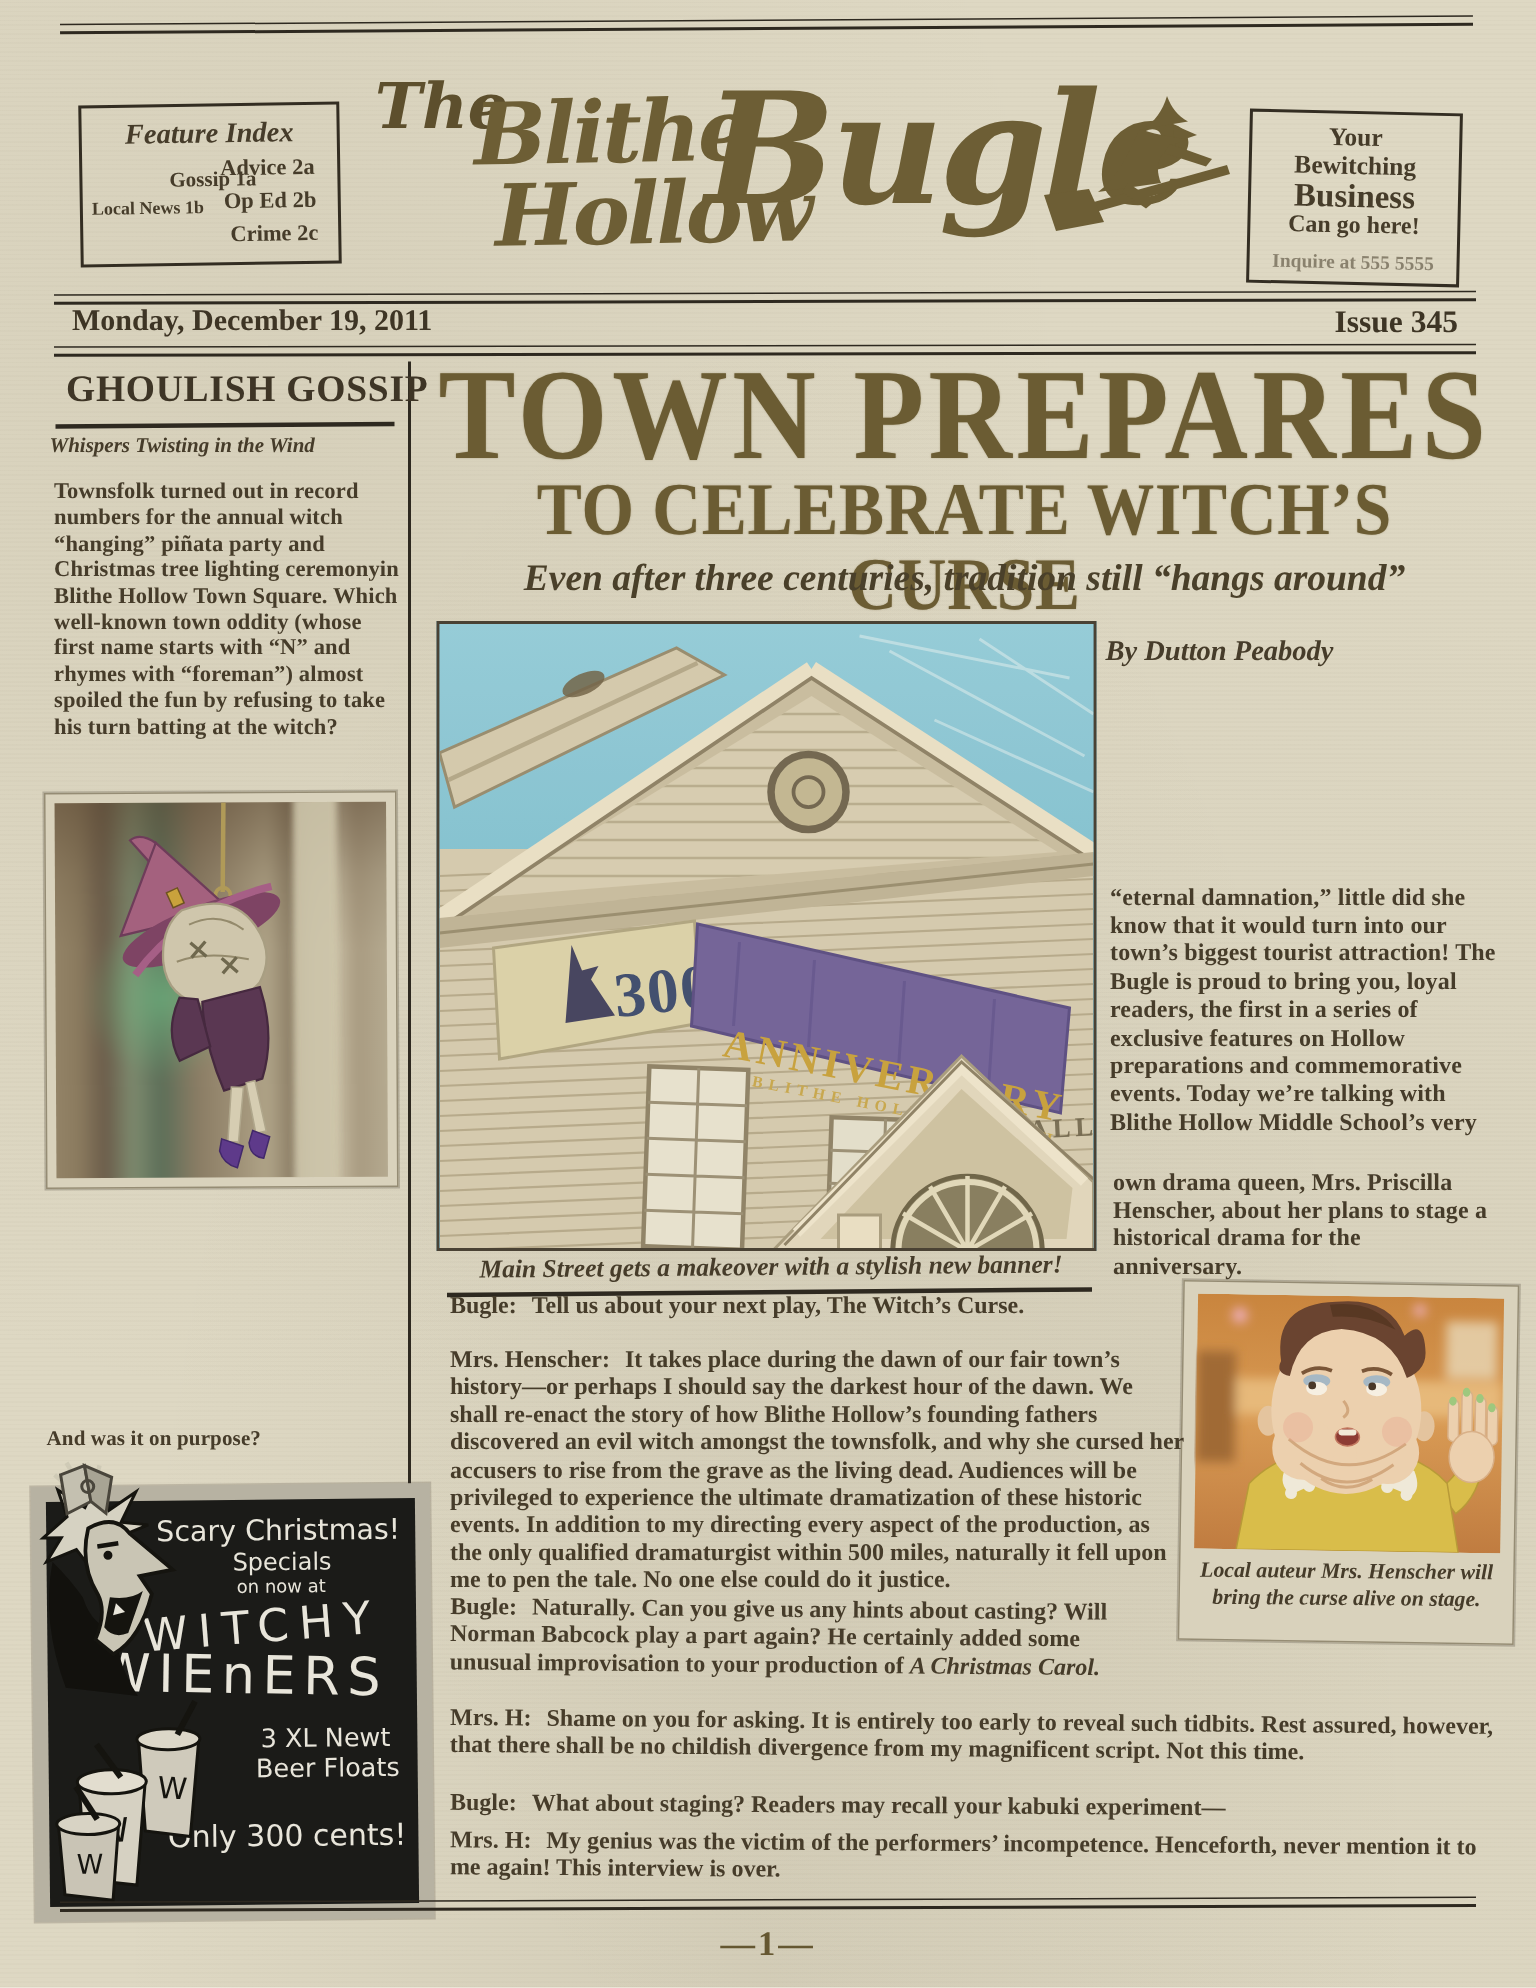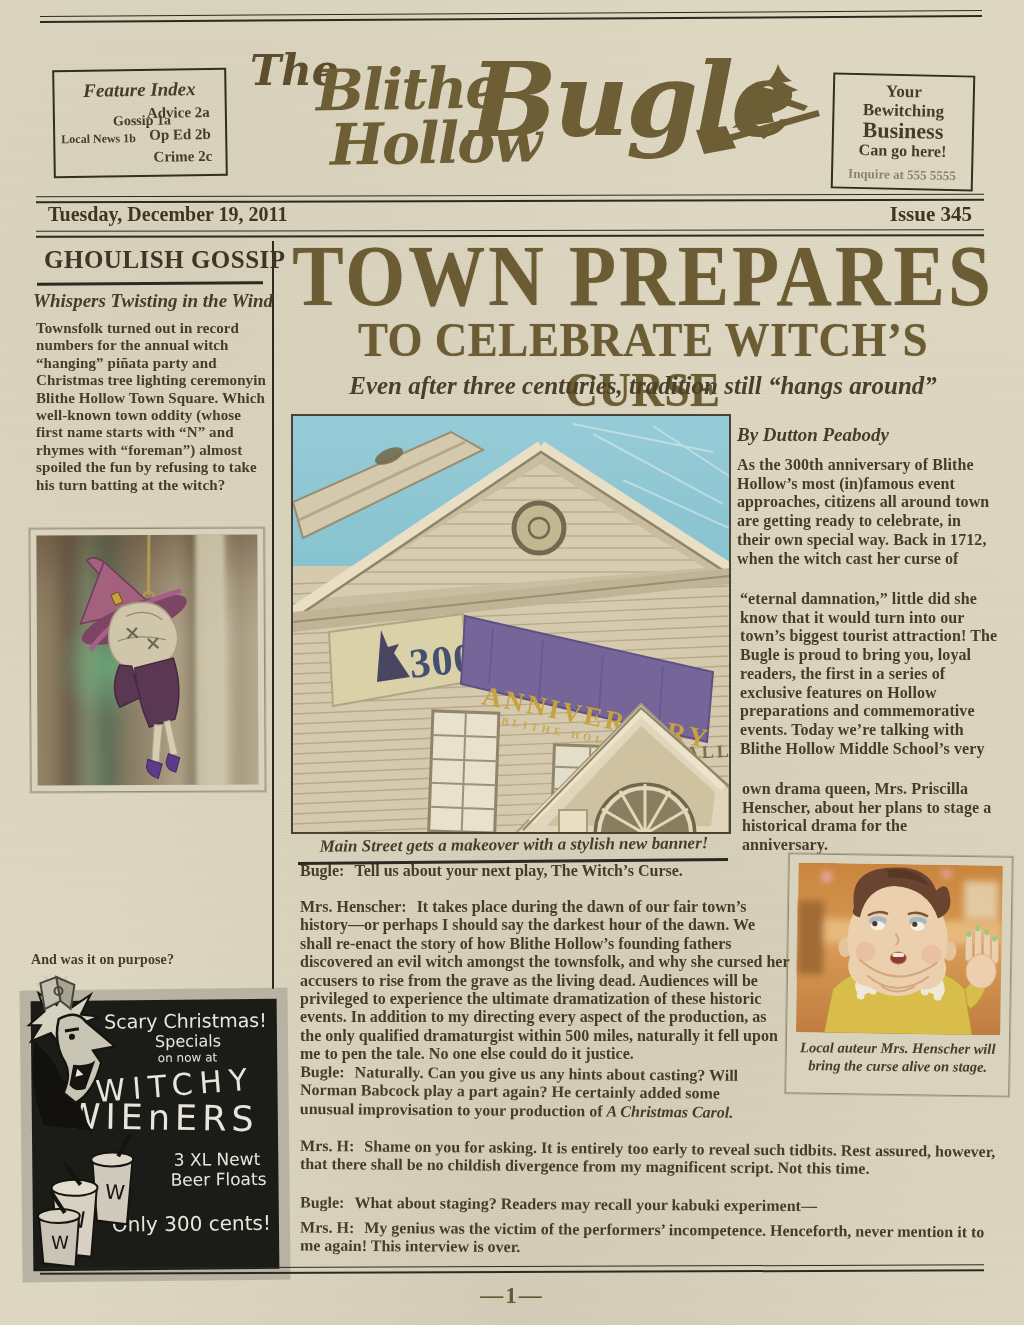--- a/index.html
+++ b/index.html
@@ -61,29 +61,29 @@
 
   <div class="abs boxed ctr" style="left:832px;top:74px;width:138px;height:112px;transform:rotate(1.3deg);">
     <div style="font-size:17px;font-weight:700;margin-top:6px;">Your</div>
     <div style="font-size:17px;font-weight:700;line-height:1;">Bewitching</div>
     <div style="font-size:22px;font-weight:700;line-height:1.05;">Business</div>
     <div style="font-size:16px;font-weight:700;line-height:1.1;">Can go here!</div>
     <div style="font-size:13px;font-weight:700;margin-top:7px;opacity:.55;">Inquire at 555 5555</div>
   </div>
 
   <div class="abs rule2" style="left:36px;top:195px;width:948px;transform:rotate(-.15deg);"></div>
-  <div class="abs bold" style="left:48px;top:203px;font-size:20px;color:#3e3525;">Tuesday, December 19, 2011</div>
+  <div class="abs bold" style="left:48px;top:203px;font-size:20px;color:#3e3525;">Monday, December 19, 2011</div>
   <div class="abs bold" style="right:52px;top:202px;font-size:21px;color:#3e3525;">Issue 345</div>
   <div class="abs rule2" style="left:36px;top:230px;width:948px;transform:rotate(-.1deg);"></div>
 
   <div class="abs" style="left:272px;top:241px;width:2px;height:1026px;background:#2e2920;"></div>
 
   <div class="abs bold" style="left:44px;top:246px;font-size:25px;letter-spacing:.5px;color:#3e3526;">GHOULISH GOSSIP</div>
   <div class="abs" style="left:37px;top:282px;width:226px;height:3px;background:#2e2920;transform:rotate(-.4deg);"></div>
-  <div class="abs ital bold" style="left:33px;top:290px;font-size:19px;">Whispers Twisting in the Wind</div>
+  <div class="abs ital bold" style="left:33px;top:290px;font-size:14px;">Whispers Twisting in the Wind</div>
   <div class="abs bodytxt" style="left:36px;top:320px;width:230px;font-size:15px;">Townsfolk turned out in record numbers for the annual witch “hanging” piñata party and Christmas tree lighting ceremonyin Blithe Hollow Town Square. Which well-known town oddity (whose first name starts with “N” and rhymes with “foreman”) almost spoiled the fun by refusing to take his turn batting at the witch?</div>
 
   <div class="abs photo-frame" style="left:30px;top:528px;width:221px;height:250px;padding:6px;transform:rotate(-.3deg);">
     <div class="abs" style="left:6px;top:6px;width:221px;height:250px;overflow:hidden;">
       <div class="abs" style="left:-8px;top:-8px;right:-8px;bottom:-8px;filter:blur(4px);
         background:
          radial-gradient(circle at 34% 52%, rgba(110,195,135,.6), transparent 26%),
          linear-gradient(180deg, rgba(88,68,46,.55) 0%, rgba(88,68,46,.15) 22%, transparent 40%),
          linear-gradient(90deg,#97876b 0%,#8a7a5e 10%,#6b5c4a 17%,#7d8a6e 25%,#5c6e58 33%,#8a7c64 43%,#9c8e74 53%,#b0a488 63%,#8a7c64 70%,#c4baa0 75%,#d0c7ad 81%,#a89a80 88%,#b9af95 100%);"></div>
       <div class="abs" style="left:72%;top:-5px;width:13%;height:105%;background:#cdc5aa;filter:blur(2px);opacity:.9;"></div>
@@ -243,21 +243,20 @@
       </g>
       <path d="M306,418 A46,46 0 0 1 398,418" fill="none" stroke="#e4dcc0" stroke-width="4"></path>
       <rect x="266" y="394" width="28" height="24" fill="#ece2ca" stroke="#a79c80" stroke-width="2"></rect>
       <rect width="436" height="416" fill="#c8a864" opacity=".07"></rect>
     </svg>
   </div>
   <div class="abs ital bold ctr" style="left:300px;top:835px;width:428px;font-size:17px;transform:rotate(-.5deg);">Main Street gets a makeover with a stylish new banner!</div>
   <div class="abs" style="left:298px;top:860px;width:430px;height:2.5px;background:#2e2920;transform:rotate(-.5deg);"></div>
 
   <div class="abs ital bold" style="left:737px;top:424px;font-size:19px;">By Dutton Peabody</div>
-  <div class="abs bodytxt" style="left:737px;top:456px;width:258px;font-size:16px;line-height:1.17;">As the 300th anniversary of Blithe Hollow’s most (in)famous event approaches, citizens all around town are getting ready to celebrate, in their own special way. Back in 1712, when the witch cast her curse of</div>
   <div class="abs bodytxt" style="left:740px;top:590px;width:260px;font-size:16px;line-height:1.17;">“eternal damnation,” little did she know that it would turn into our town’s biggest tourist attraction! The Bugle is proud to bring you, loyal readers, the first in a series of exclusive features on Hollow preparations and commemorative events. Today we’re talking with Blithe Hollow Middle School’s very</div>
   <div class="abs bodytxt" style="left:742px;top:780px;width:254px;font-size:16px;line-height:1.17;">own drama queen, Mrs. Priscilla Henscher, about her plans to stage a historical drama for the anniversary.</div>
 
   <div class="abs photo-frame" style="left:787px;top:855px;width:206px;height:226px;padding:8px 8px 4px;transform:rotate(.9deg);">
     <div style="position:relative;width:206px;height:170px;overflow:hidden;">
       <svg width="206" height="170" viewBox="0 0 204 170">
         <defs>
           <linearGradient id="bgH" x1="0" y1="0" x2="0" y2="1">
             <stop offset="0" stop-color="#c9853e"></stop>
               <stop offset=".5" stop-color="#d89a54"></stop>

